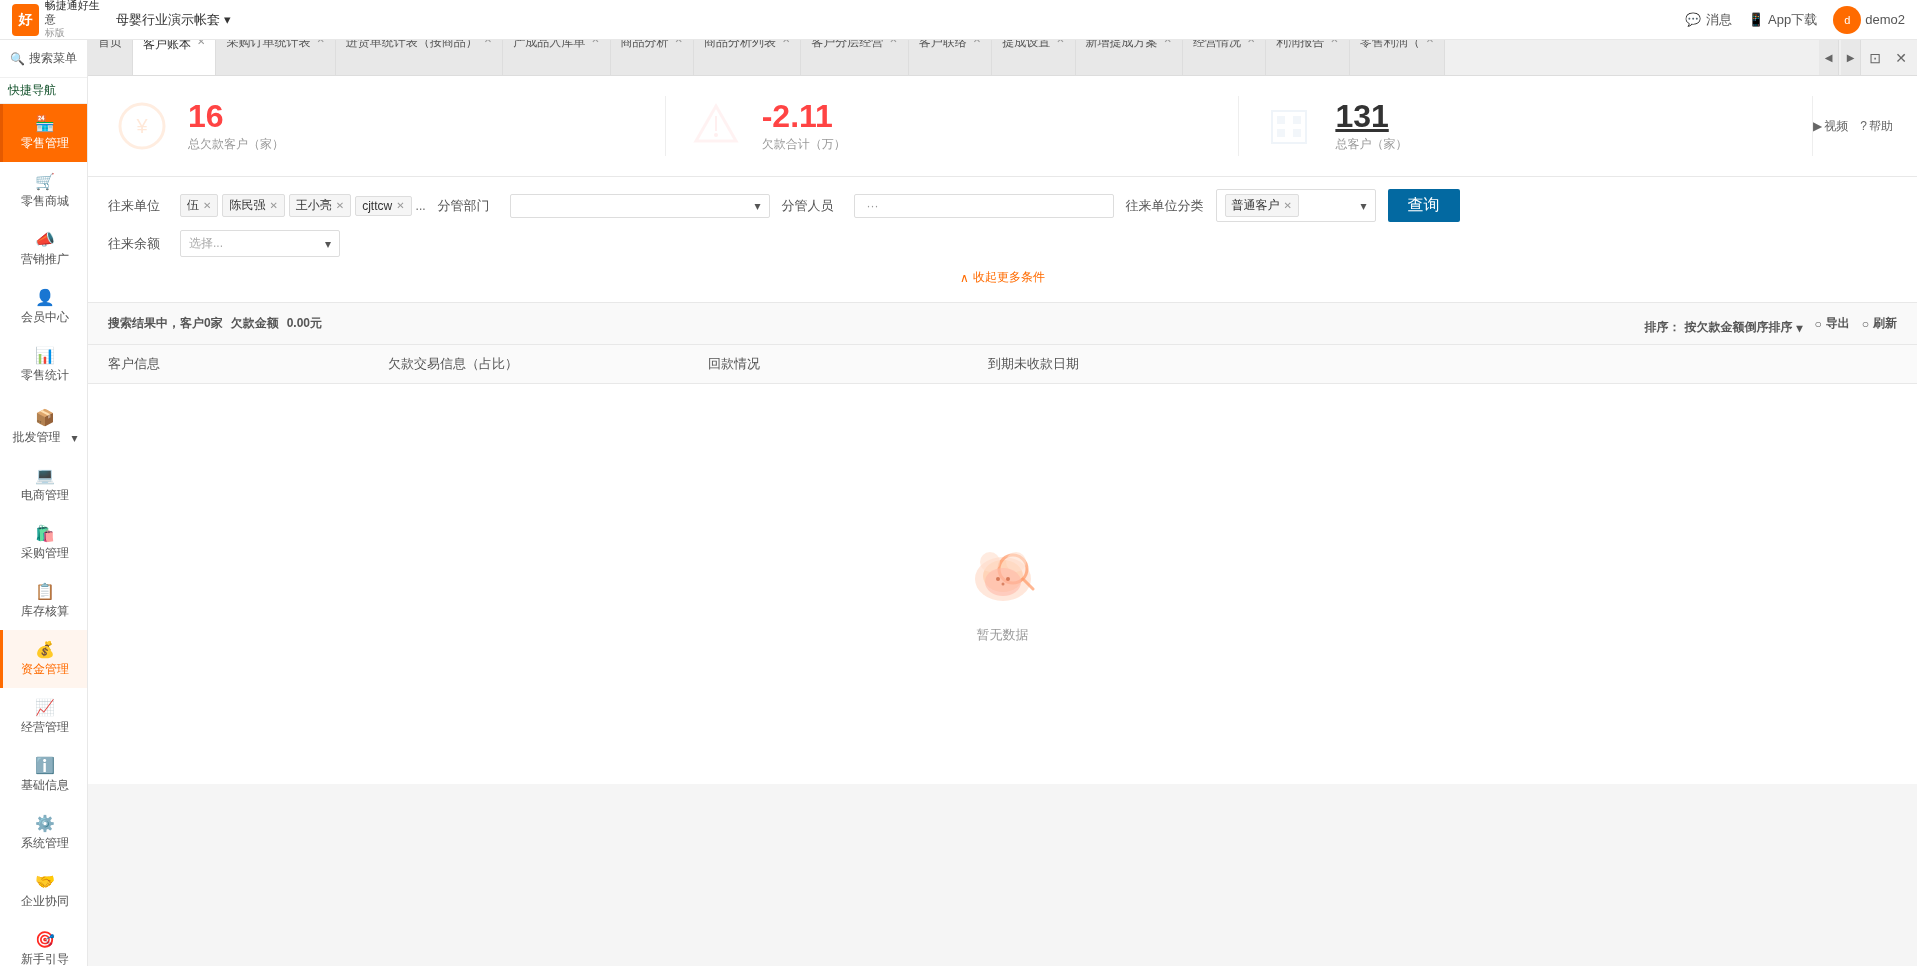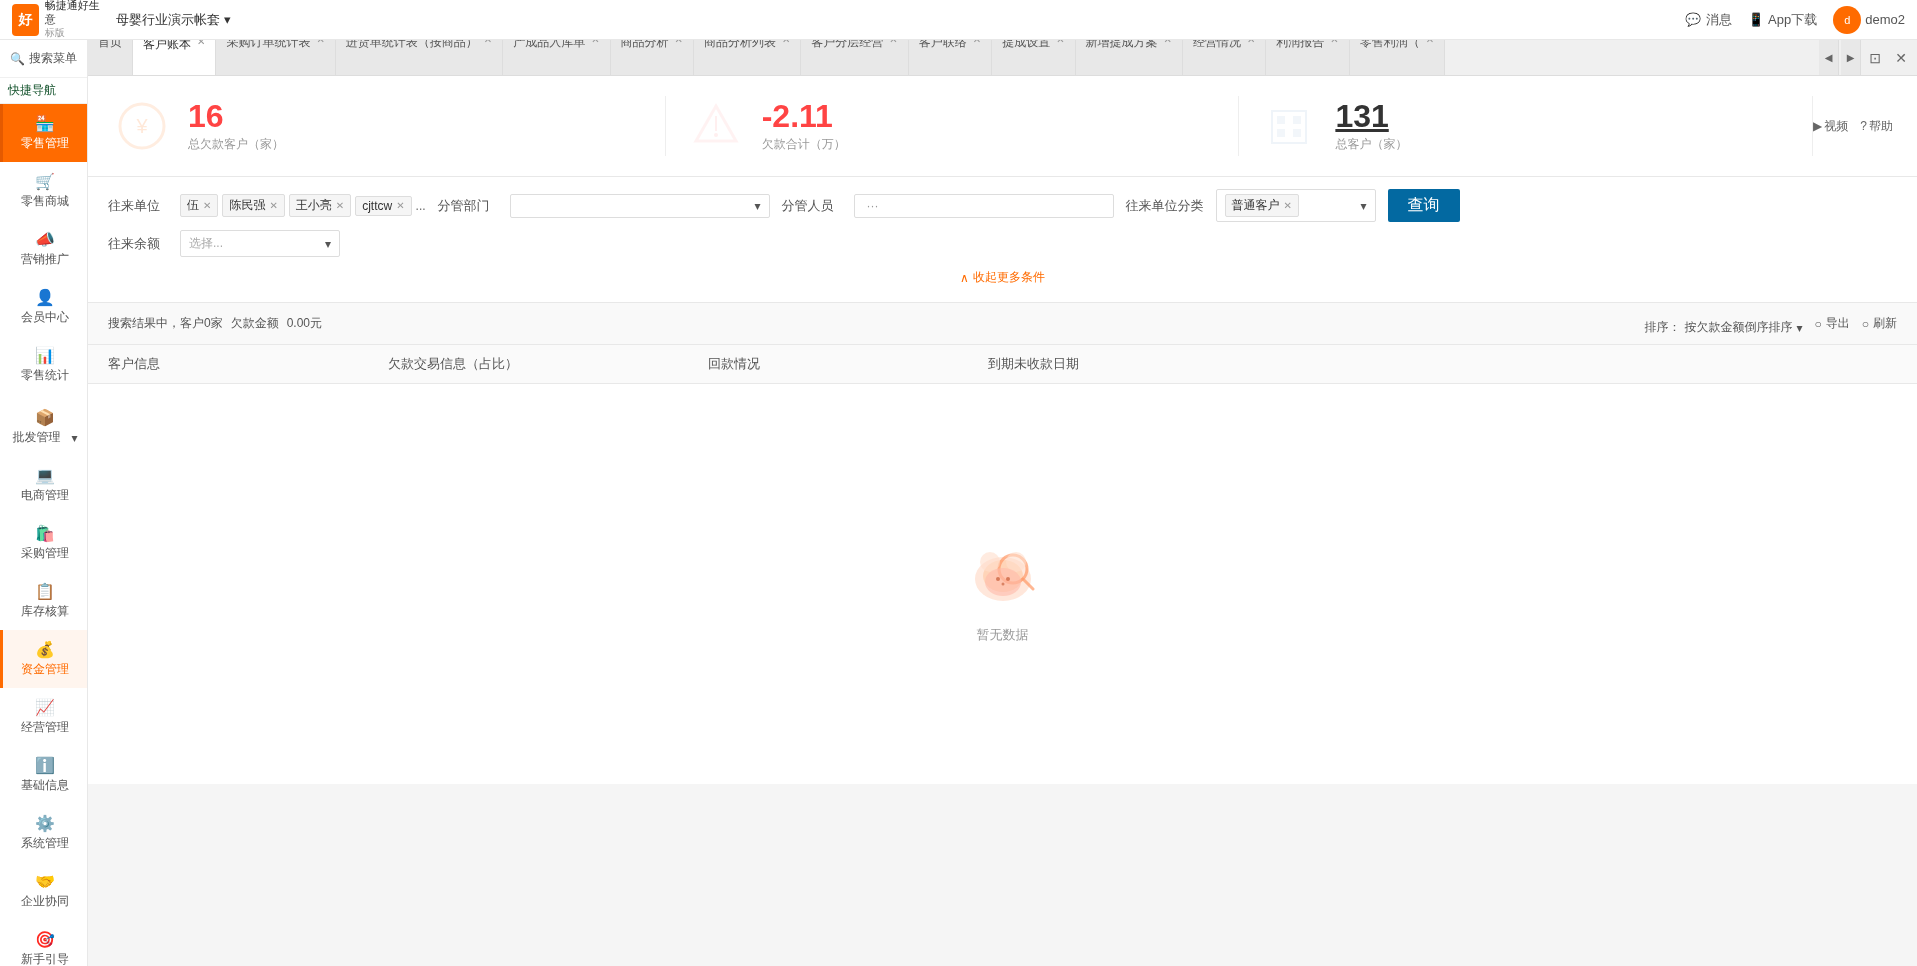--- a/index.html
+++ b/index.html
@@ -243,20 +243,21 @@
 
     
     .result-bar {
       background: #f9f9f9;
       padding: 8px 20px;
       display: flex;
       justify-content: space-between;
       border-bottom: 1px solid #e8e8e8;
       font-size: 12px;
       color: #555;
+      font-weight: bold;
     }
     .result-left { display: flex; align-items: center; gap: 8px; }
     .result-right { display: flex; align-items: center; gap: 12px; }
     .sort-select {
       display: flex;
       align-items: center;
       gap: 4px;
       font-size: 12px;
       color: #555;
       cursor: pointer;

